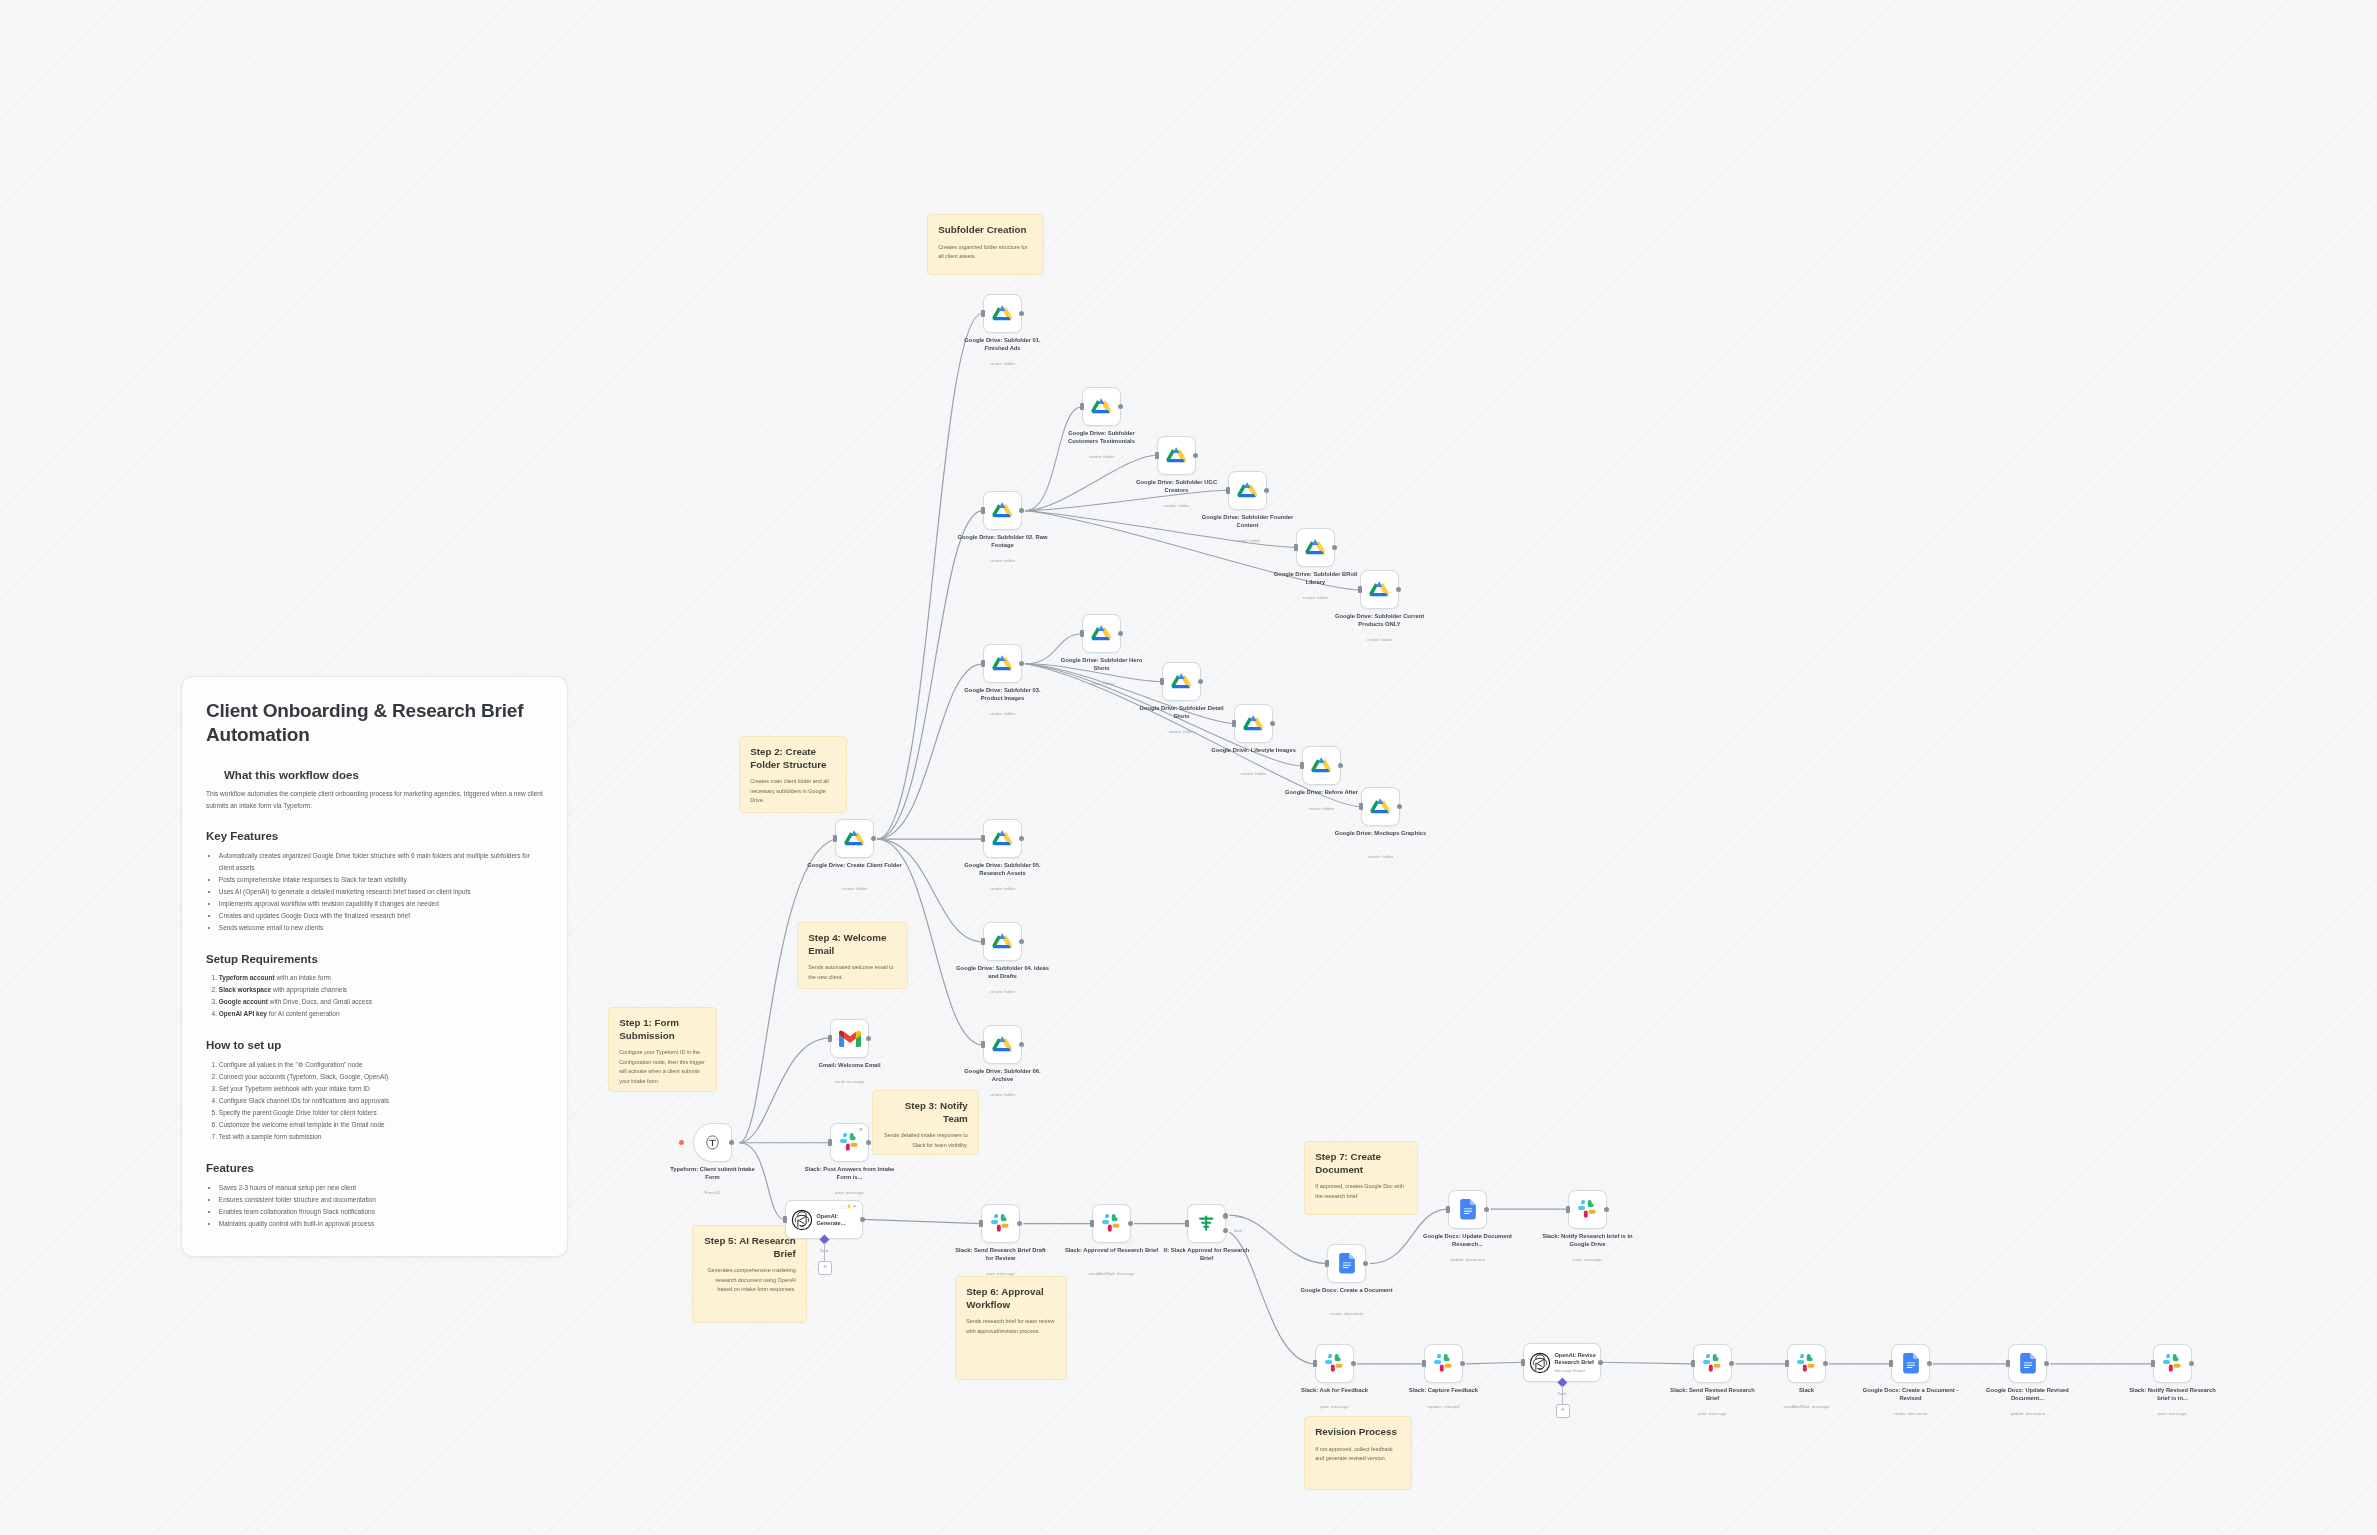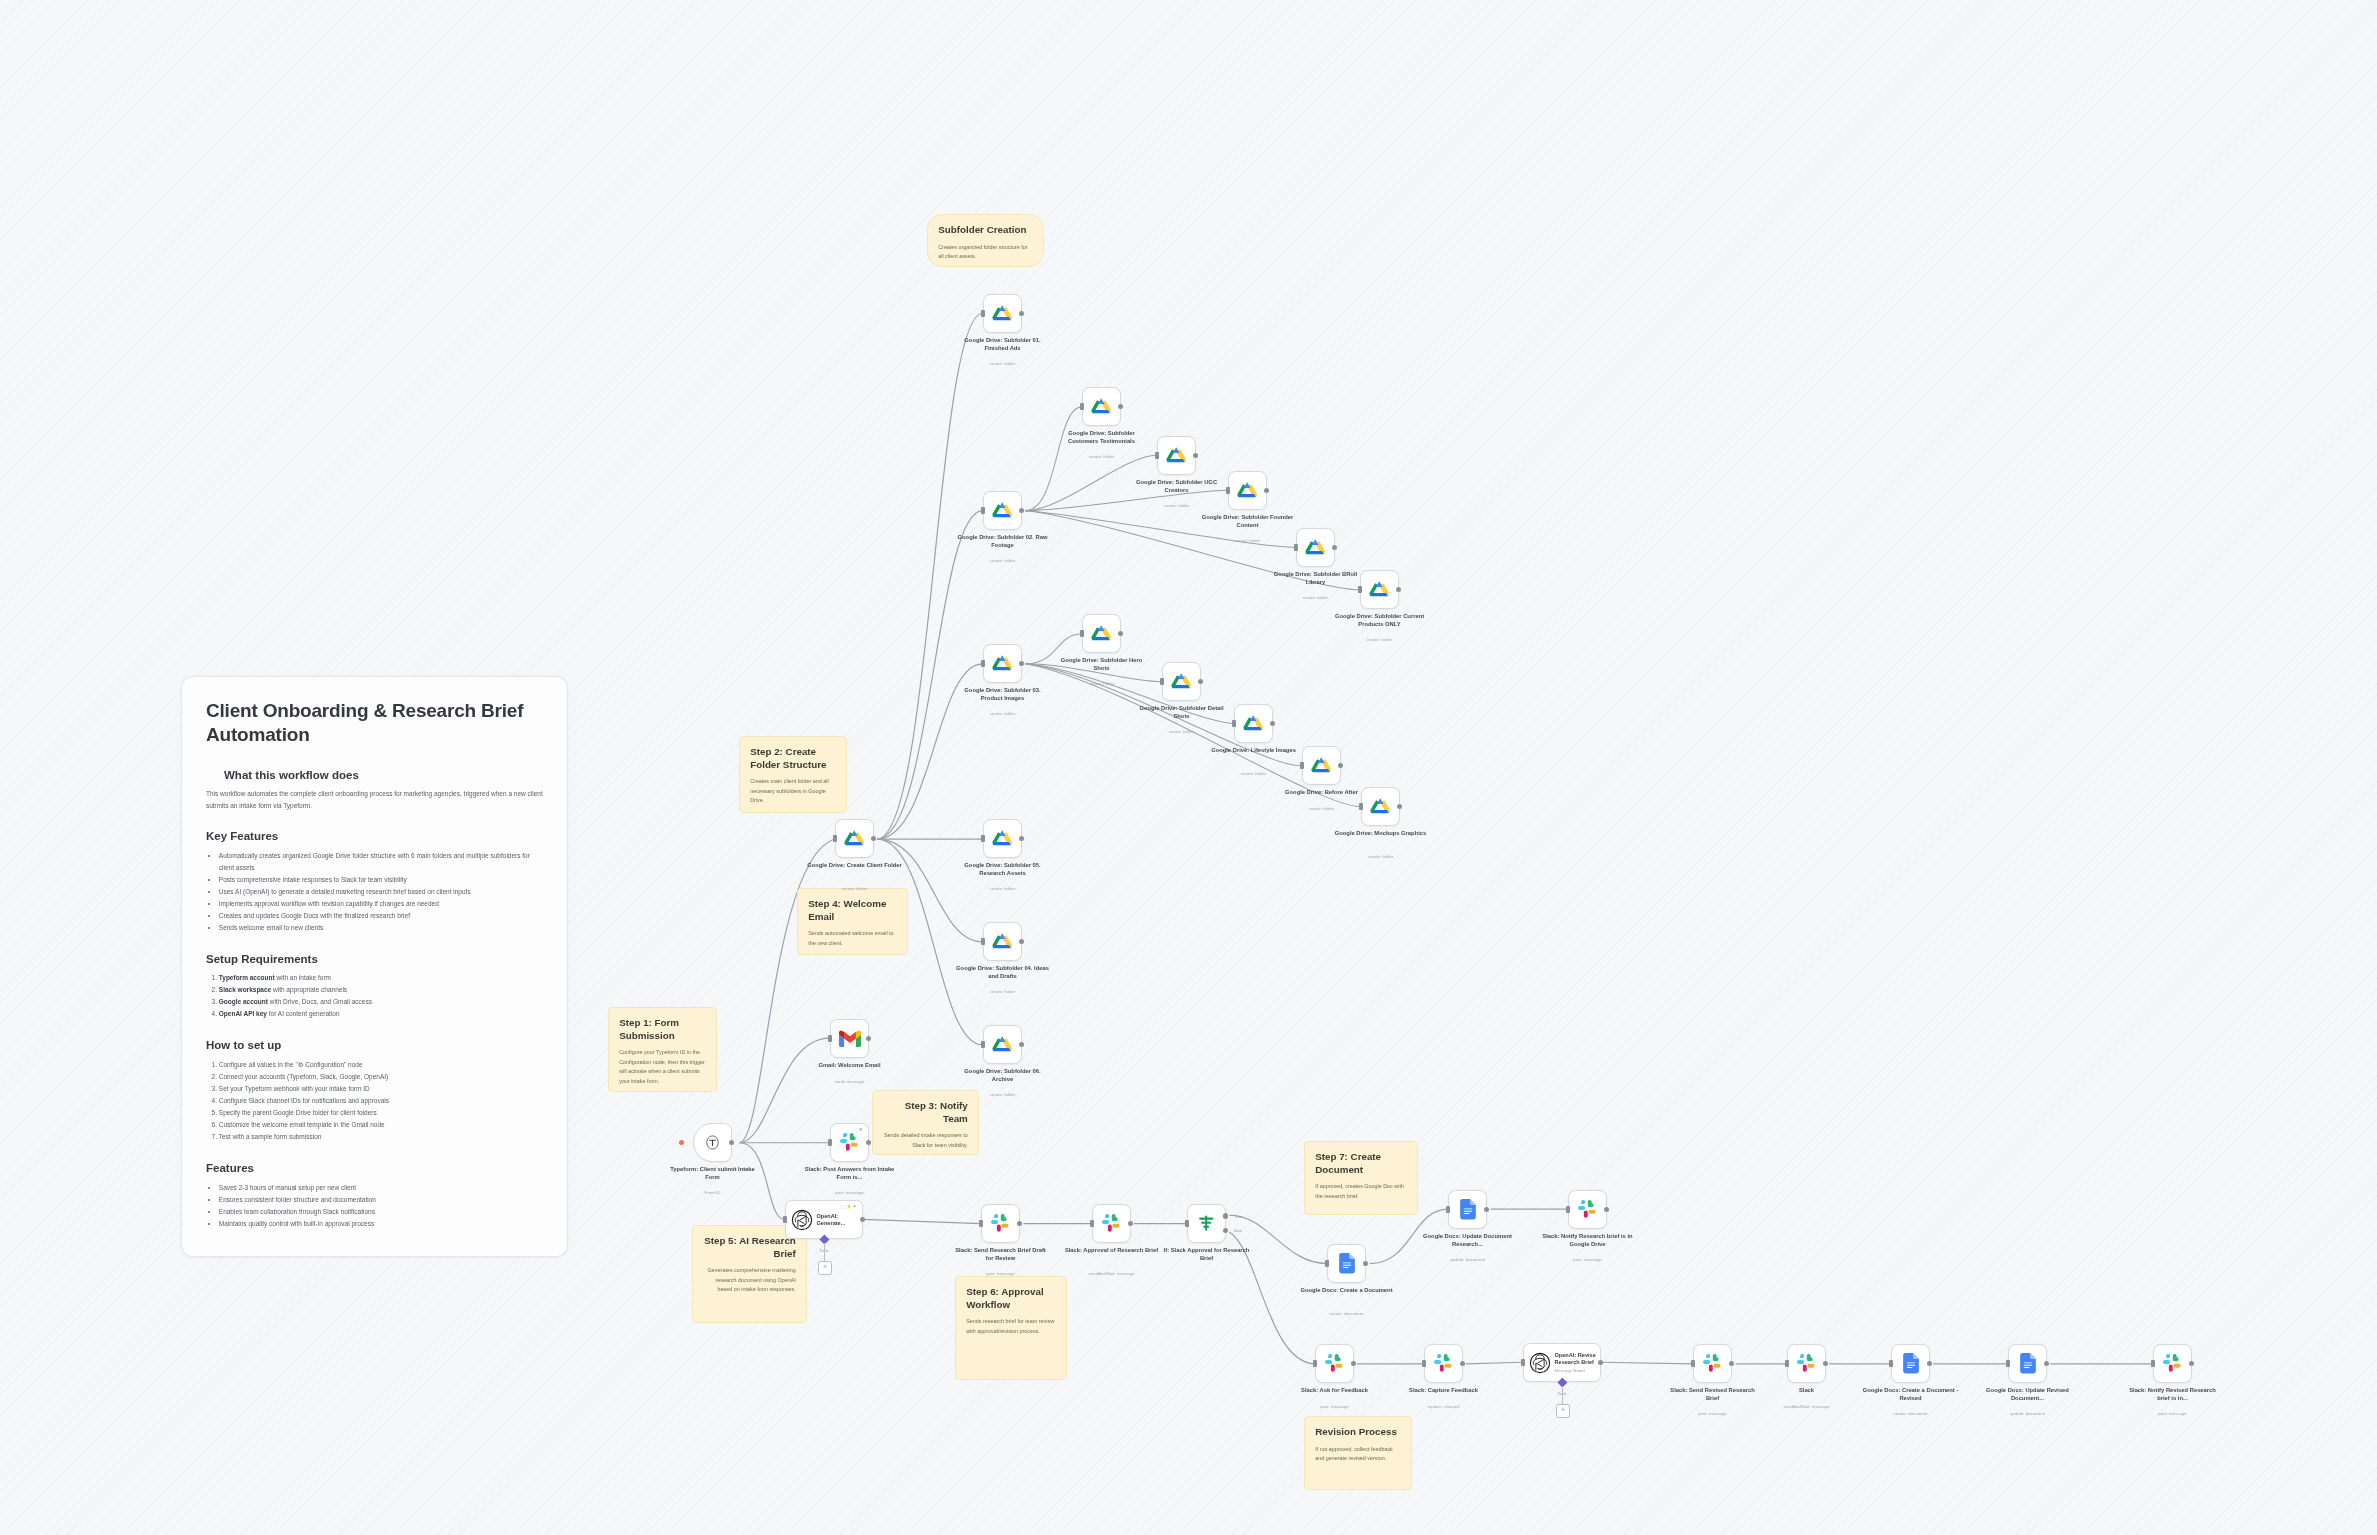--- a/index.html
+++ b/index.html
@@ -200,29 +200,29 @@
       <ul>
         <li>Saves 2-3 hours of manual setup per new client</li>
         <li>Ensures consistent folder structure and documentation</li>
         <li>Enables team collaboration through Slack notifications</li>
         <li>Maintains quality control with built-in approval process</li>
       </ul>
     </div>
 </div>
 
 <div id="sticky-layer">
-    <div class="sticky" style="left: 927px; top: 214px; width: 117px; height: 53px; border-radius: 15px;">
+    <div class="sticky" style="left: 927px; top: 214px; width: 117px; height: 61px;">
       <div class="sticky-title">Subfolder Creation</div>
       <div class="sticky-body">Creates organized folder structure for all client assets.</div>
     </div>
     <div class="sticky" style="left: 739px; top: 736px; width: 108px; height: 77px;">
       <div class="sticky-title">Step 2: Create Folder Structure</div>
       <div class="sticky-body">Creates main client folder and all necessary subfolders in Google Drive.</div>
     </div>
-    <div class="sticky" style="left: 797px; top: 888px; width: 111px; height: 67px;">
+    <div class="sticky" style="left: 797px; top: 922px; width: 111px; height: 67px;">
       <div class="sticky-title">Step 4: Welcome Email</div>
       <div class="sticky-body">Sends automated welcome email to the new client.</div>
     </div>
     <div class="sticky" style="left: 608px; top: 1007px; width: 109px; height: 85px;">
       <div class="sticky-title">Step 1: Form Submission</div>
       <div class="sticky-body">Configure your Typeform ID in the Configuration node, then this trigger will activate when a client submits your intake form.</div>
     </div>
     <div class="sticky" style="left: 872px; top: 1090px; width: 107px; height: 65px; text-align: right;">
       <div class="sticky-title">Step 3: Notify Team</div>
       <div class="sticky-body">Sends detailed intake responses to Slack for team visibility.</div>

